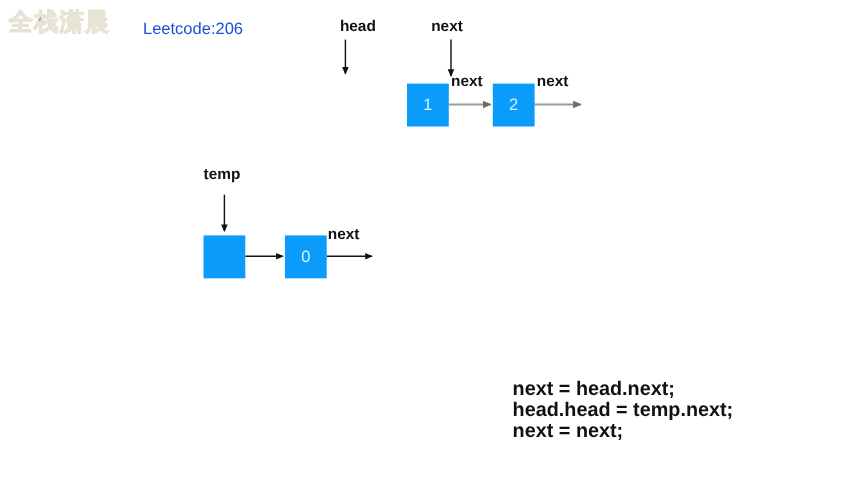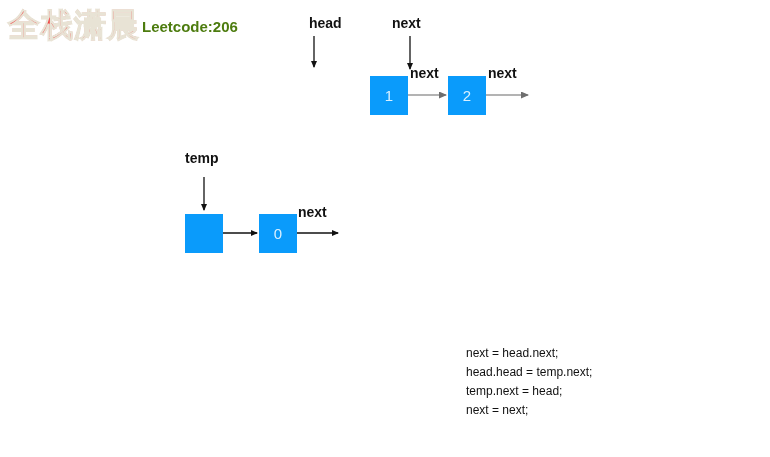--- a/index.html
+++ b/index.html
@@ -13,36 +13,36 @@
     height: 457px;
     background: #ffffff;
     overflow: hidden;
     font-family: "Liberation Sans", sans-serif;
   }
   
   .watermark {
     position: absolute;
     left: 8px;
     top: 9px;
-    font-size: 32px;
+    font-size: 22px;
     font-weight: 700;
     letter-spacing: 1px;
-    color: #ef4444;
+    color: #1d4ed8;
     -webkit-text-stroke: 1px #e8e3d5;
     user-select: none;
     white-space: nowrap;
     line-height: 1;
   }
   .watermark-sub {
     position: absolute;
-    left: 142px;
+    left: 130px;
     top: 19px;
     font-size: 15px;
-    font-weight: 700;
-    color: #4d7c0f;
+    font-weight: 400;
+    color: #1d4ed8;
     white-space: nowrap;
     line-height: 1;
   }
   
   .node {
     position: absolute;
     width: 38px;
     height: 39px;
     background: #0a9bfb;
     display: flex;
@@ -62,22 +62,22 @@
     color: #111111;
     white-space: nowrap;
     line-height: 1;
     font-family: "Liberation Sans", sans-serif;
   }
   
   .code-block {
     position: absolute;
     left: 466px;
     top: 344px;
-    font-size: 12px;
-    font-weight: 400;
+    font-size: 18px;
+    font-weight: 700;
     color: #111111;
     line-height: 19px;
     white-space: nowrap;
     font-family: "Liberation Sans", sans-serif;
   }
   .code-line { display: block; }
   
   #arrows {
     position: absolute;
     left: 0; top: 0;
@@ -149,17 +149,16 @@
 
   <div class="node empty" style="left:185px; top:214px;"></div>
 
   <div class="node" style="left:259px; top:214px;">0</div>
 
   <div class="label" style="left:298px; top:205px;">next</div>
 
   <div class="code-block">
     <span class="code-line">next = head.next;</span>
     <span class="code-line">head.head = temp.next;</span>
-    <span class="code-line">temp.next = head;</span>
     <span class="code-line">next = next;</span>
   </div>
 
 </div>
 
 </body></html>

